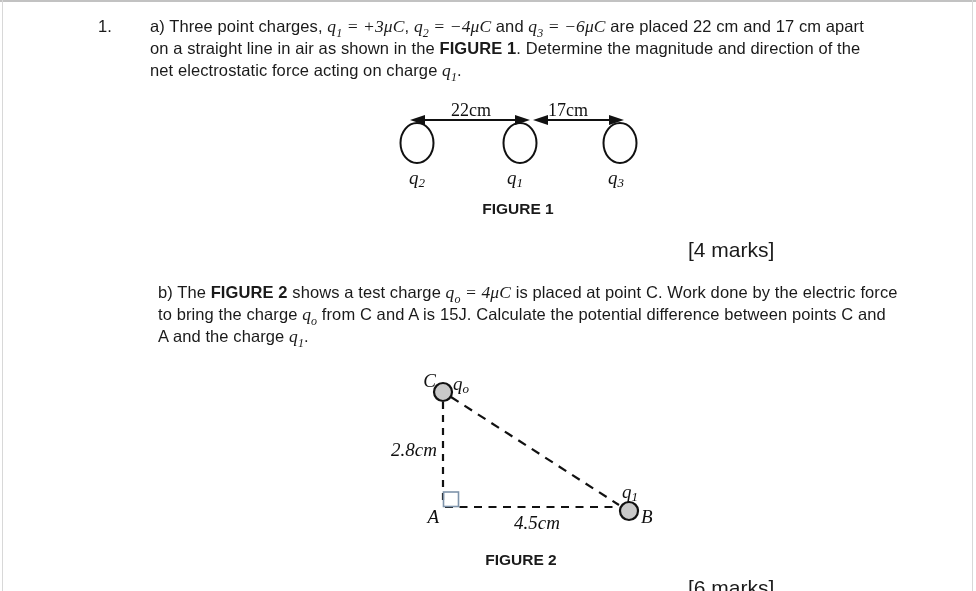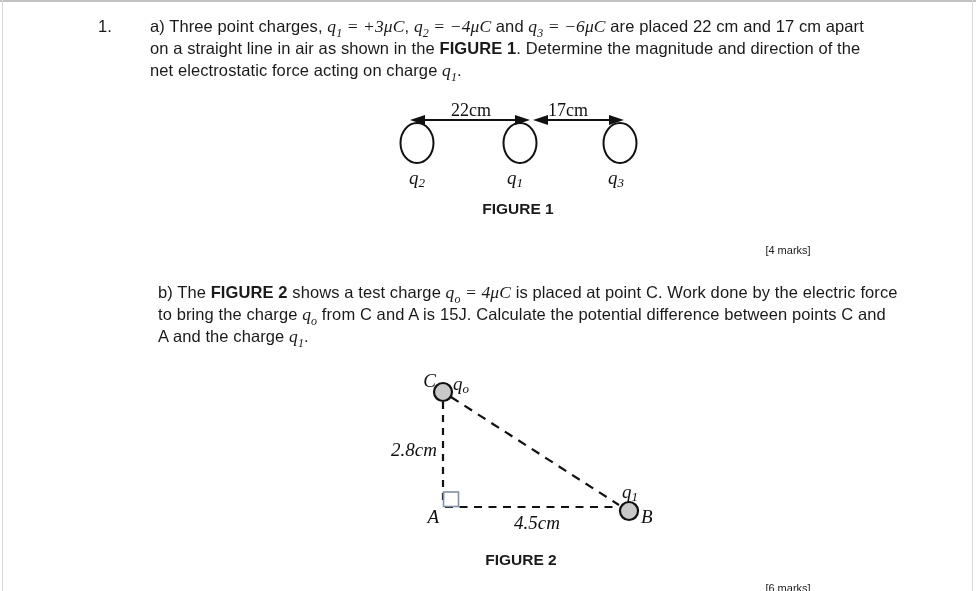--- a/index.html
+++ b/index.html
@@ -40,22 +40,22 @@
   .caption {
     position: absolute;
     font-weight: bold; font-size: 15.5px;
     text-align: center;
   }
   .caption-fig1 { left: 384px; top: 200px; width: 268px; }
   .caption-fig2 { left: 386px; top: 551px; width: 270px; }
 
   .marks {
     position: absolute;
-    width: 200px; text-align: center;
-    font-size: 11px; line-height: 20px;
+    width: 200px; text-align: left;
+    font-size: 21px; line-height: 20px;
   }
   .marks-a { left: 688px; top: 240px; }
   .marks-b { left: 688px; top: 578px; }
 
   svg.fig { position: absolute; overflow: visible; }
   .svg-serif {
     font-family: "Liberation Serif", "DejaVu Serif", serif;
     font-size: 18px; fill: #111111;
   }
   .svg-serif-it {

